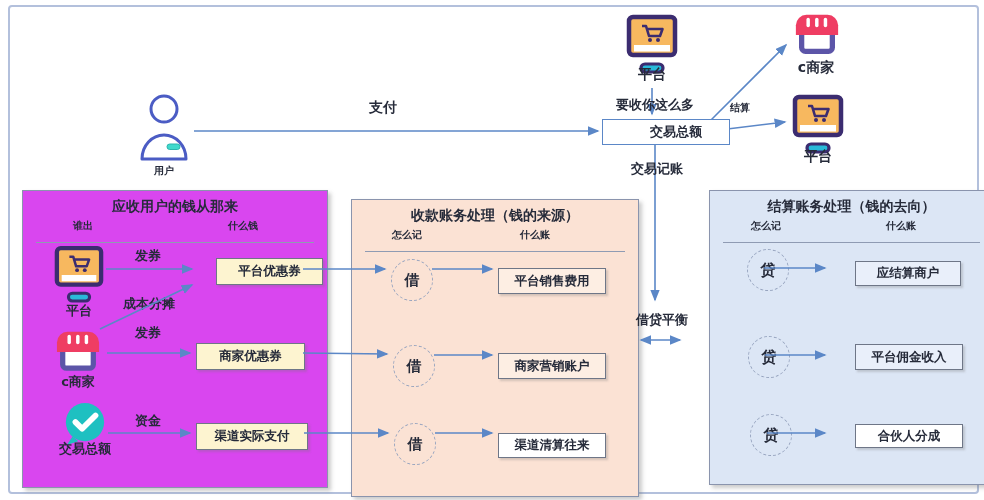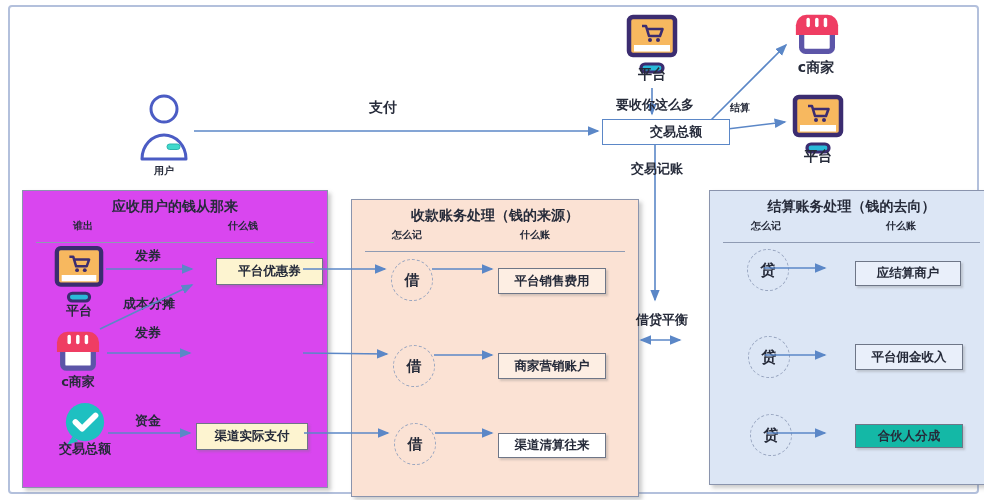--- a/index.html
+++ b/index.html
@@ -160,20 +160,21 @@
       <svg width="50" height="44" viewBox="0 0 50 46">
         <rect x="9" y="19" width="32" height="22" rx="4" fill="#fff" stroke="#5c55a8" stroke-width="5.5"></rect>
         <path d="M3 24 v-10 a11 11 0 0 1 11 -11 h22 a11 11 0 0 1 11 11 v10 z" fill="#ef3d63"></path>
         <rect x="14" y="6" width="3.6" height="10" rx="1.8" fill="#fff"></rect>
         <rect x="23" y="6" width="3.6" height="10" rx="1.8" fill="#fff"></rect>
         <rect x="32" y="6" width="3.6" height="10" rx="1.8" fill="#fff"></rect>
       </svg>
     </div>
     <div class="lbl" style="left:25px;top:183px;width:60px;">c商家</div>
     <div class="lbl" style="left:104px;top:134px;width:42px;">发券</div>
+    <div class="dbox" style="left:173px;top:152px;width:107px;height:25px;background:#fdf4d0;">商家优惠券</div>
 
     <div class="icon" style="left:40px;top:210px;width:44px;height:48px;">
       <svg width="44" height="48" viewBox="0 0 46 48">
         <circle cx="23" cy="21" r="20" fill="#1ec0c1"></circle>
         <path d="M10 36 l-6 9 l12 -4 z" fill="#1ec0c1"></path>
         <path d="M13 21 l7 7 l14 -14" stroke="#fff" stroke-width="6" fill="none" stroke-linecap="round" stroke-linejoin="round"></path>
       </svg>
     </div>
     <div class="lbl" style="left:27px;top:250px;width:70px;">交易总额</div>
     <div class="lbl" style="left:104px;top:222px;width:42px;">资金</div>
@@ -202,15 +203,15 @@
     <div class="pcol" style="left:163px;width:56px;">什么账</div>
     <div class="pdivider"></div>
 
     <div class="circle" style="left:37px;top:58px;">贷</div>
     <div class="dbox" style="left:145px;top:70px;width:104px;height:23px;background:#e9effa;">应结算商户</div>
 
     <div class="circle" style="left:38px;top:145px;">贷</div>
     <div class="dbox" style="left:145px;top:153px;width:106px;height:24px;background:#e9effa;">平台佣金收入</div>
 
     <div class="circle" style="left:40px;top:223px;">贷</div>
-    <div class="dbox" style="left:145px;top:233px;width:106px;height:22px;background:#14b8a6;">合伙人分成</div>
+    <div class="dbox" style="left:145px;top:233px;width:106px;height:22px;background:#ffffff;">合伙人分成</div>
   </div>
 </div>
 
 </body></html>

